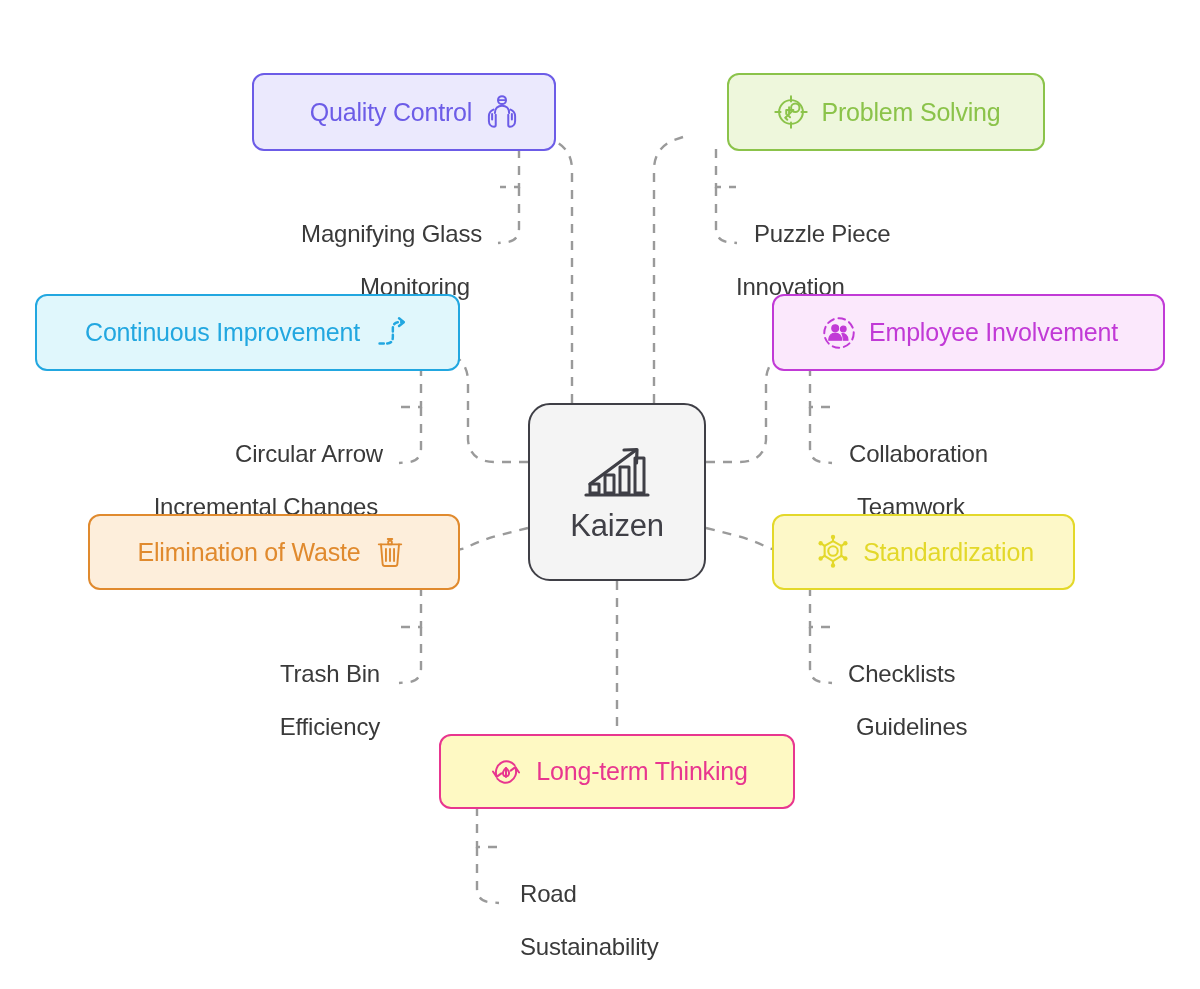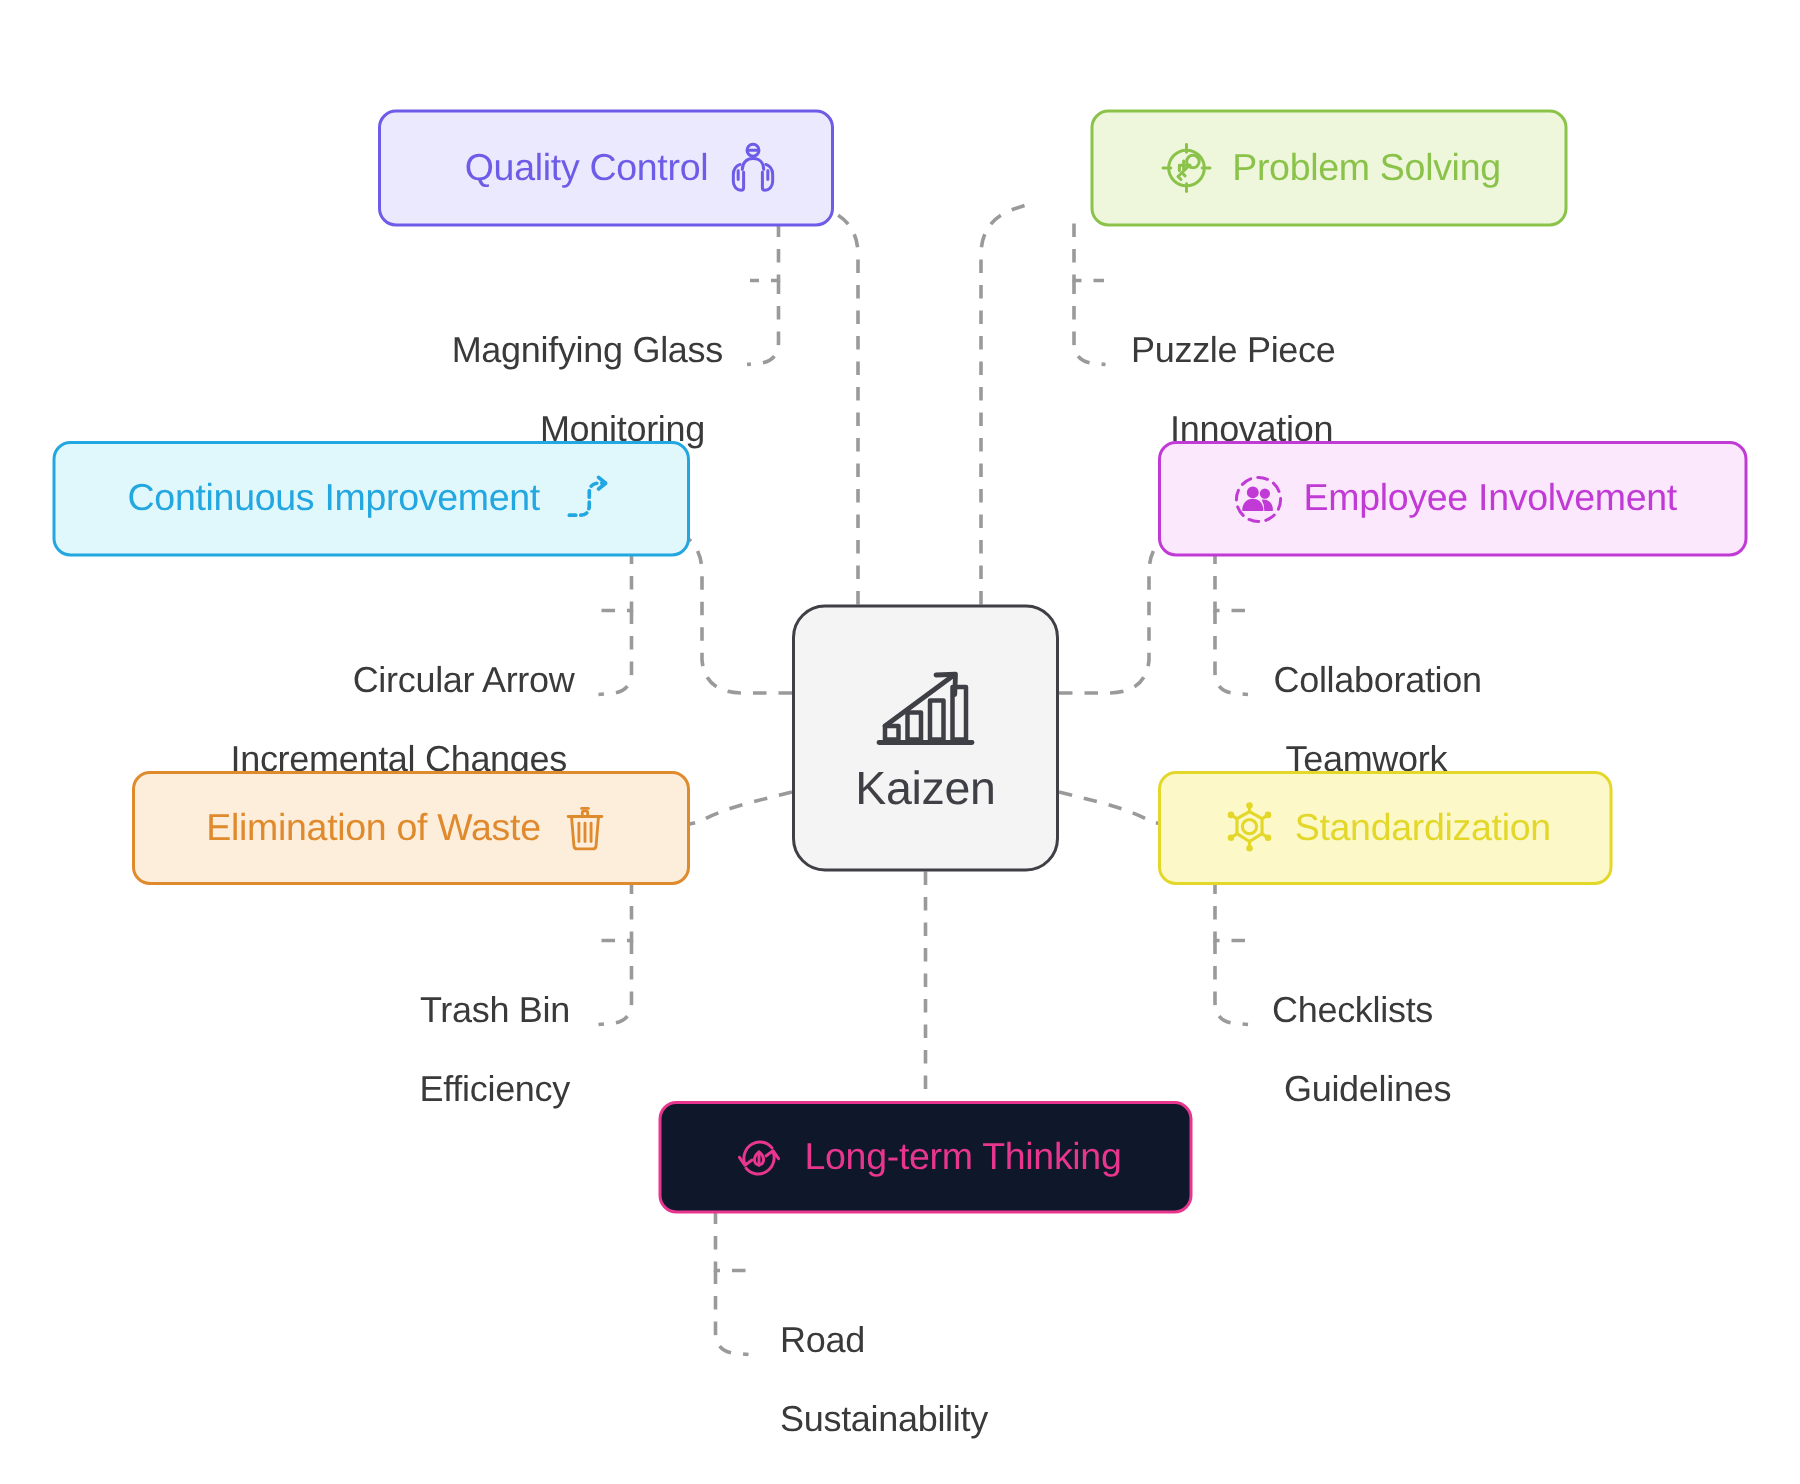--- a/index.html
+++ b/index.html
@@ -187,21 +187,21 @@
           <circle cx="24.5" cy="15.5" r="4.4"></circle>
           <path d="M21.5 18.6 L14.3 25.8"></path>
           <path d="M16.8 23.3 L19 25.5"></path>
           <path d="M14 26 L16.1 28.1"></path>
         </g>
       </svg>
     </span>
     <span class="node-label" style="color:#8bc34a;">Problem Solving</span>
   </div>
   <div class="leaf" style="left:754px; top:173px;">Puzzle Piece</div>
-  <div class="leaf" style="left:780px; top:226px;text-decoration:underline;">Innovation</div>
+  <div class="leaf" style="left:736px; top:226px;">Innovation</div>
 
   <div class="node" style="left:35px; top:294px; width:425px; height:77px; border-color:#22a7e0; background:#e0f7fc;">
     <span class="node-label" style="color:#22a7e0;">Continuous Improvement</span>
     <span class="node-icon icon-right">
       <svg viewBox="0 0 40 40" width="38" height="38">
         <g fill="none" stroke="#22a7e0" stroke-width="2.6" stroke-linecap="round" stroke-linejoin="round" stroke-dasharray="4.5 3.5">
           <path d="M9 31 L16.5 31 C21 31 23 28.5 23 24 L23 15 C23 11 25.5 8.5 29.5 8.5 L34 8.5"></path>
         </g>
         <path d="M29.5 4.5 L34.5 8.6 L29.5 12.6" fill="none" stroke="#22a7e0" stroke-width="2.6" stroke-linecap="round" stroke-linejoin="round"></path>
       </svg>
@@ -269,21 +269,21 @@
           <circle cx="7" cy="26.8" r="2.3"></circle>
           <circle cx="7" cy="10.8" r="2.3"></circle>
         </g>
       </svg>
     </span>
     <span class="node-label" style="color:#e3d82a;">Standardization</span>
   </div>
   <div class="leaf" style="left:848px; top:613px;">Checklists</div>
   <div class="leaf" style="left:856px; top:666px;">Guidelines</div>
 
-  <div class="node" style="left:439px; top:734px; width:356px; height:75px; border-color:#e8368f; background:#0f172a;">
+  <div class="node" style="left:439px; top:734px; width:356px; height:75px; border-color:#e8368f; background:#fef9c3;">
     <span class="node-icon icon-left">
       <svg viewBox="0 0 40 40" width="36" height="36">
         <g fill="none" stroke="#e8368f" stroke-width="2.2" stroke-linecap="round" stroke-linejoin="round">
           <path d="M9.5 24.5 C7.5 19 9.8 12.5 15 9.6 C20 6.8 26.2 8.2 29.6 12.5"></path>
           <path d="M5.5 19.5 L9.6 25.4 L14.8 21.5"></path>
           <path d="M30.5 15.5 C32.5 21 30.2 27.5 25 30.4 C20 33.2 13.8 31.8 10.4 27.5"></path>
           <path d="M34.5 20.5 L30.4 14.6 L25.2 18.5"></path>
           <path d="M20 25.5 L20 15.5"></path>
           <path d="M20 15.5 C16.5 18 15.8 22 17.6 24 C18.5 25 21.5 25 22.4 24 C24.2 22 23.5 18 20 15.5 Z"></path>
         </g>

